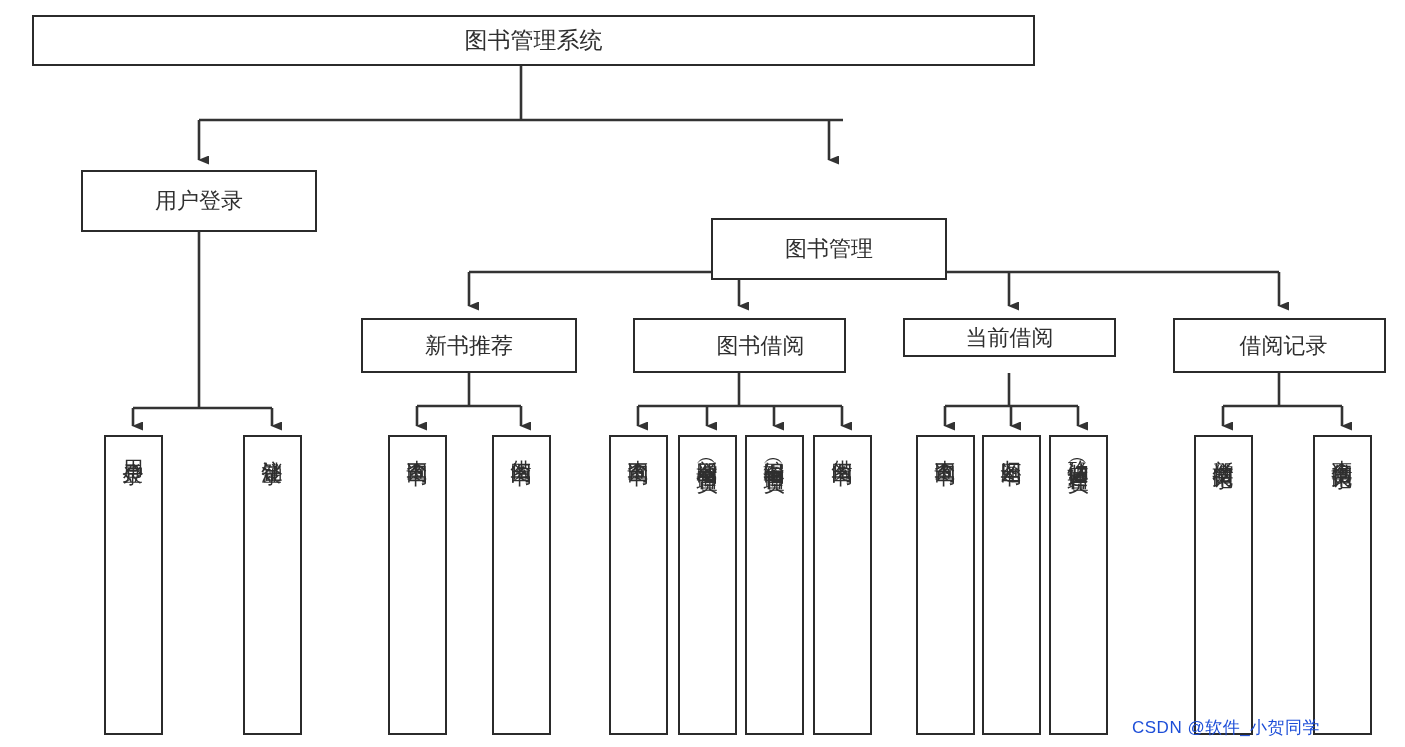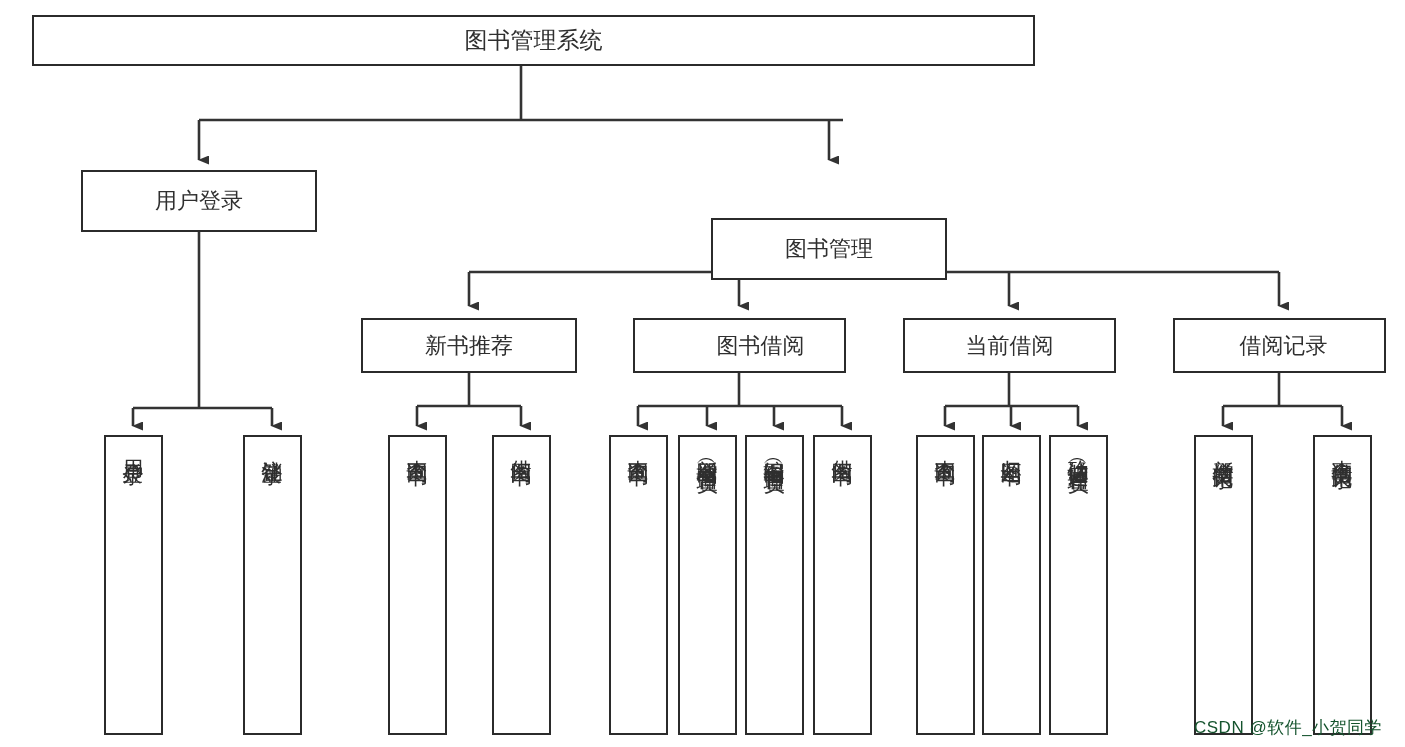--- a/index.html
+++ b/index.html
@@ -14,21 +14,21 @@
   .root .lbl{font-size:23px;}
   .v-node{padding:6px 0;align-items:flex-start;}
   .v-node .lbl{
     writing-mode:vertical-rl;
     text-orientation:upright;
     font-size:21px;
     letter-spacing:2px;
     line-height:1.0;
     white-space:nowrap;
   }
-  .watermark{position:absolute;left:1194px;top:716px;font-size:17px;color:#14532d;
+  .watermark{position:absolute;left:1132px;top:716px;font-size:17px;color:#1d4ed8;
              white-space:nowrap;letter-spacing:0.5px;}
 </style>
 </head>
 <body>
 
 <div id="stage">
 
   <svg id="wires" viewBox="0 0 1405 747" xmlns="http://www.w3.org/2000/svg">
     <defs>
       <marker id="arw" markerWidth="9" markerHeight="11" refX="4.5" refY="10" orient="auto" markerUnits="userSpaceOnUse">
@@ -89,21 +89,21 @@
   <div class="node h-node" style="left:711px;top:170px;width:236px;height:62px;margin-top:48px;">
     <span class="lbl">图书管理</span>
   </div>
 
   <div class="node h-node" style="left:361px;top:318px;width:216px;height:55px;">
     <span class="lbl">新书推荐</span>
   </div>
   <div class="node h-node" style="left:633px;top:318px;width:213px;height:55px;padding-left:42px;">
     <span class="lbl">图书借阅</span>
   </div>
-  <div class="node h-node" style="left:903px;top:318px;width:213px;height:55px;">
+  <div class="node h-node" style="left:903px;top:318px;width:213px;height:39px;">
     <span class="lbl">当前借阅</span>
   </div>
   <div class="node h-node" style="left:1173px;top:318px;width:213px;height:55px;padding-left:8px;">
     <span class="lbl">借阅记录</span>
   </div>
 
   <div class="node v-node" style="left:104px;top:435px;width:59px;height:300px;">
     <span class="lbl">用户登录</span>
   </div>
   <div class="node v-node" style="left:243px;top:435px;width:59px;height:300px;">

